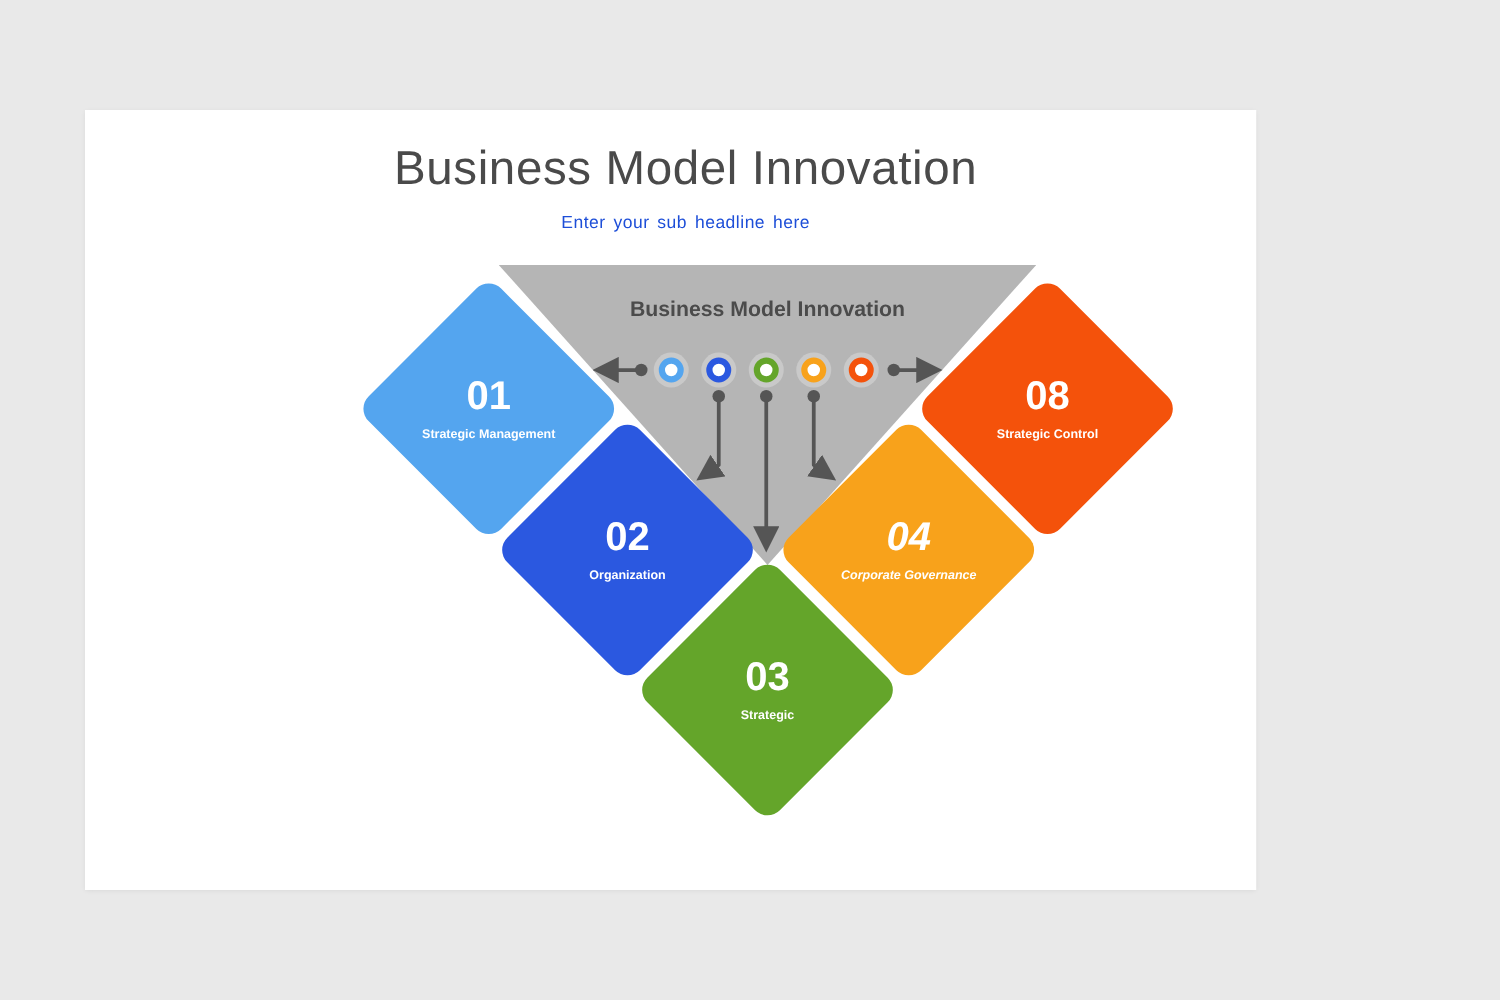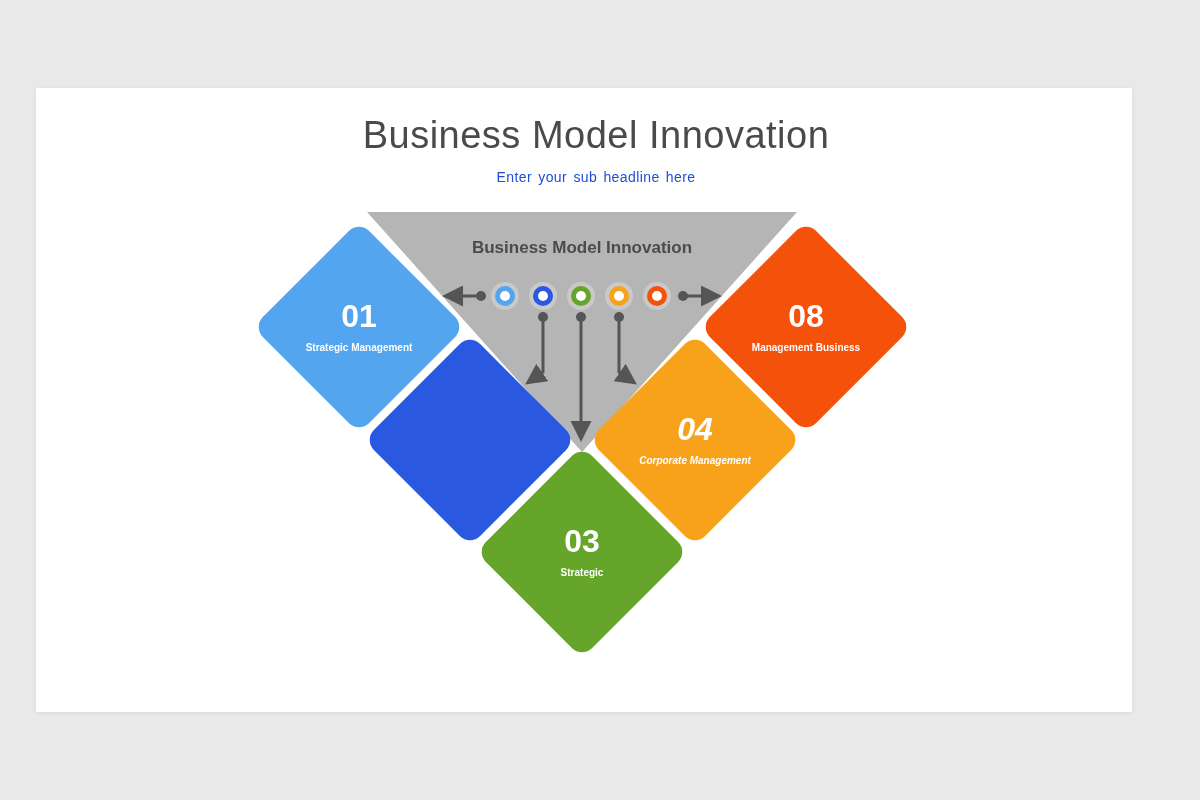--- a/index.html
+++ b/index.html
@@ -7,22 +7,22 @@
   html, body { width: 1200px; height: 800px; overflow: hidden; }
   body { font-family: "Liberation Sans", "DejaVu Sans", sans-serif; }
 
   .page {
     position: relative;
     width: 1200px; height: 800px;
     background: #e9e9e9;
   }
   .slide {
     position: absolute;
-    left: 36px; top: 88px;
-    width: 1096px; height: 624px;
+    left: 68px; top: 88px;
+    width: 937px; height: 624px;
     background: #ffffff;
     box-shadow: 0 1px 4px rgba(0,0,0,0.08);
     padding-left: 24px;
   }
   .title {
     margin-top: 26px;
     text-align: center;
     font-size: 38px;
     font-weight: 500;
     color: #4a4a4a;
@@ -140,31 +140,35 @@
       <div class="diamond d1" style="background: rgb(84, 165, 239);"></div>
       <div class="diamond d2" style="background: rgb(43, 88, 224);"></div>
       <div class="diamond d3" style="background: rgb(100, 165, 42);"></div>
       <div class="diamond d4" style="background: rgb(248, 162, 27);"></div>
       <div class="diamond d5" style="background: rgb(244, 82, 11);"></div>
 
       <div class="diamond-content c1">
         <div class="num">01</div>
         <div class="lbl">Strategic Management</div>
       </div>
+      <div class="diamond-content c2">
+        <div class="num">02</div>
+        <div class="lbl">Organization</div>
+      </div>
       <div class="diamond-content c3">
         <div class="num">03</div>
         <div class="lbl">Strategic</div>
       </div>
       <div class="diamond-content c4">
         <div class="num">04</div>
-        <div class="lbl">Corporate Management</div>
+        <div class="lbl">Corporate Governance</div>
       </div>
       <div class="diamond-content c5">
         <div class="num">08</div>
-        <div class="lbl">Management Business</div>
+        <div class="lbl">Strategic Control</div>
       </div>
 
       <svg class="arrows" viewBox="0 0 1096 624" xmlns="http://www.w3.org/2000/svg">
         <defs>
           <marker id="ah" markerWidth="7" markerHeight="7" refX="5" refY="3.5" orient="auto">
             <path class="ah-path" d="M0,0 L7,3.5 L0,7 Z"></path>
           </marker>
         </defs>
         <line x1="445" y1="208" x2="412" y2="208" marker-end="url(#ah)"></line>
         <line x1="647" y1="208" x2="680" y2="208" marker-end="url(#ah)"></line>

